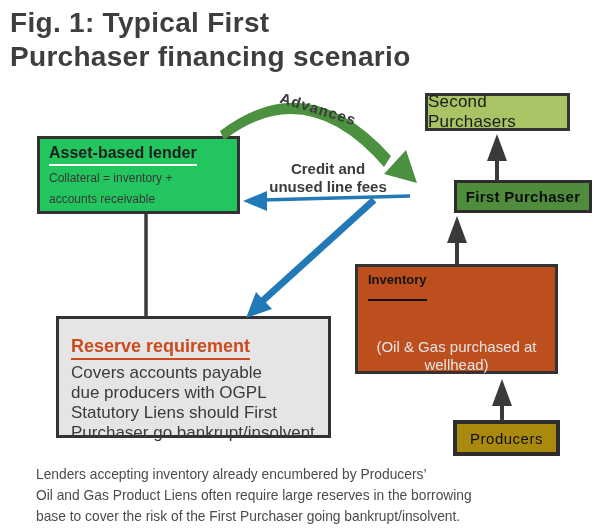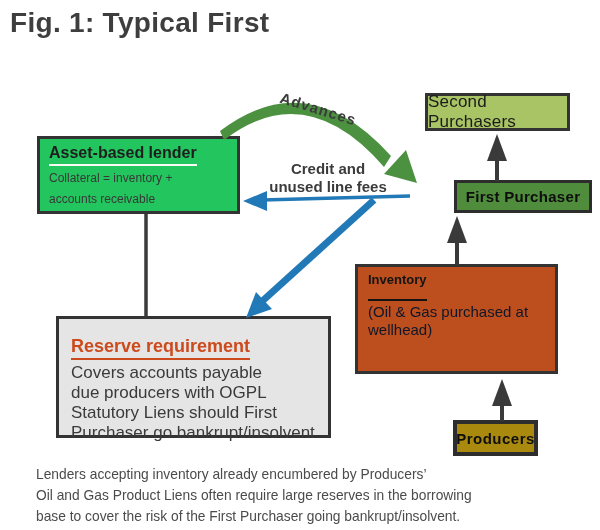--- a/index.html
+++ b/index.html
@@ -23,49 +23,50 @@
       display:flex; align-items:center; justify-content:center;
       font-size:17px; font-weight:normal; color:#1b1b1b; letter-spacing:0.2px; }
 
   #first-purchaser { left:410px; top:180px; width:138px; height:33px; background:#4f8d3c;
       border-color:#2d2d2d; display:flex; align-items:center; justify-content:center;
       font-size:15px; font-weight:bold; color:#0e0e0e; letter-spacing:0.3px;margin-left:44px; }
 
   #inventory { left:355px; top:264px; width:203px; height:110px; background:#bc4f1d; padding:3px 10px; }
   .inv-title { display:inline-block; font-size:13px; font-weight:bold; color:#141414;
                border-bottom:2px solid #141414; padding-bottom:12px; margin-bottom:2px; }
-  .inv-sub  { font-size:15px; color:#0f172a; line-height:18px; }
+  .inv-sub  { text-align:center; font-size:15px; color:#e5e5e5; line-height:18px;margin-top:35px; }
   .inv-body { font-size:13.5px; color:#f2ebdd; line-height:17px; margin-top:5px; }
 
   #reserve { left:56px; top:316px; width:275px; height:122px; background:#e5e5e5; padding:17px 12px; }
   .res-title { display:inline-block; font-size:18px; font-weight:bold; color:#cc4a1c;
                border-bottom:2px solid #cc4a1c; padding-bottom:1px; margin-bottom:3px; }
   .res-body { font-size:17px; color:#3a3a3a; line-height:20px; }
 
-  #producers { left:453px; top:420px; width:85px; height:36px; background:#aa8a0e;
+  #producers { left:453px; top:420px; width:107px; height:36px; background:#aa8a0e;
       border-width:4px; border-color:#2d2d2d; display:flex; align-items:center; justify-content:center;
-      font-size:15px; font-weight:bold; color:#0e0e0e; letter-spacing:0.5px; }
+      font-size:15px; font-weight:normal; color:#0e0e0e; letter-spacing:0.5px; }
 
   .advances-label { position:absolute; left:283px; top:89px; z-index:3;
       transform:rotate(17deg); transform-origin:left top;
       font-size:15px; font-weight:bold; color:#3b3b3b; letter-spacing:1px; }
   .credit-label { position:absolute; left:248px; top:160px; width:160px; z-index:3;
       text-align:center; font-size:15px; font-weight:bold; color:#3b3b3b; line-height:18px; }
 
   .footer { position:absolute; left:36px; top:463px; z-index:3;
       font-size:15px; color:#4b4b4b; line-height:21px; white-space:nowrap;
       transform:scaleX(0.92); transform-origin:left top; }
 </style>
 </head>
 <body>
 
 <div class="canvas">
 
   <div class="title">
     <div>Fig. 1: Typical First</div>
+    <div>Purchaser financing scenario</div>
   </div>
 
   <svg class="arrow-layer" width="600" height="530" viewBox="0 0 600 530">
 
     <path d="M 220,131 Q 308,64 391,156 L 384,167 Q 306,77 224,140 Z" fill="#4c9140"></path>
     <polygon points="417,183 384,174 406,150" fill="#4c9140"></polygon>
 
     <line x1="410" y1="196" x2="262" y2="200" stroke="#2279b7" stroke-width="3.5"></line>
     <polygon points="243,201 267,191 267,211" fill="#2279b7"></polygon>
 

